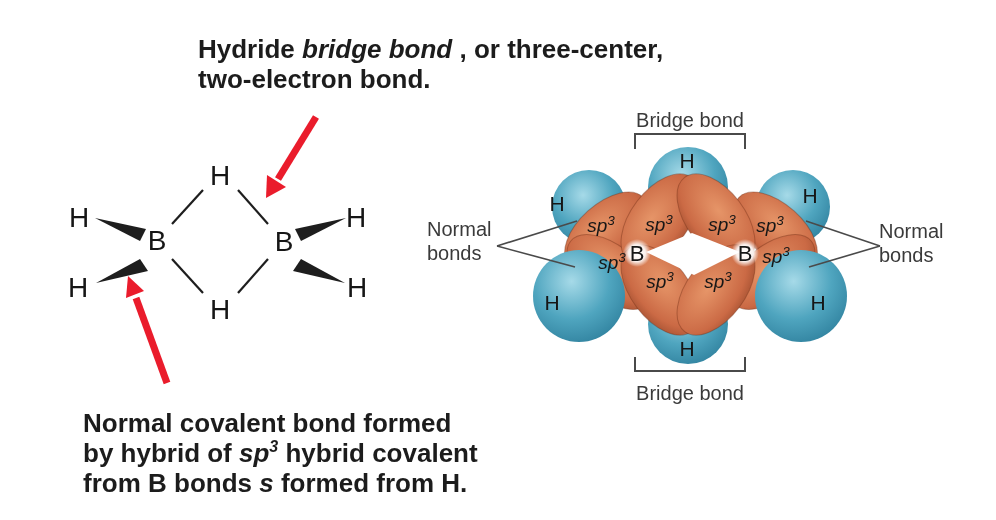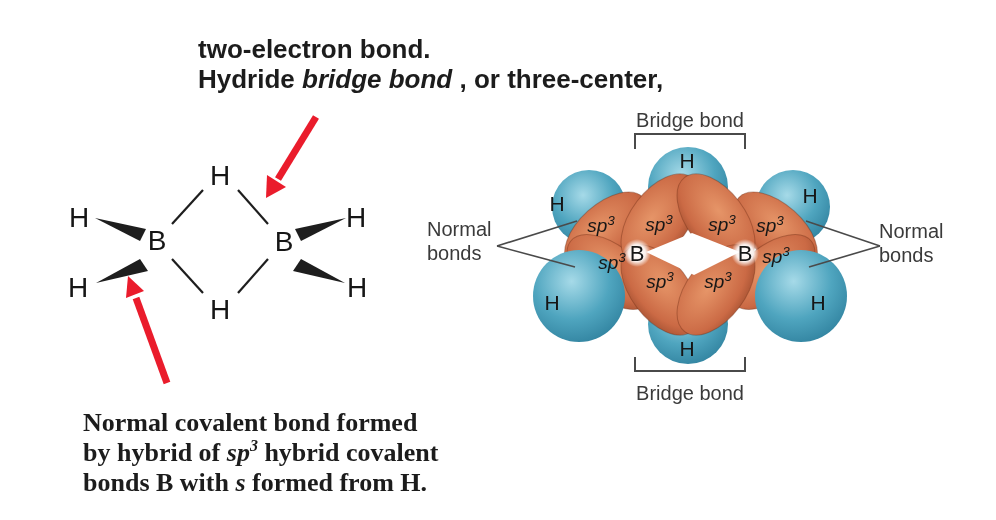--- a/index.html
+++ b/index.html
@@ -8,21 +8,21 @@
     font-family:"Liberation Sans", sans-serif;
   }
   #diagram-svg{position:absolute;left:0;top:0;width:996px;height:520px;}
   .note{
     position:absolute;color:#1c1c1c;font-weight:bold;font-size:26px;line-height:30px;
     letter-spacing:0px;white-space:nowrap;
   }
   .note .it{font-style:italic;}
   .note sup{font-size:16px;line-height:0;font-style:italic;}
   #note-top{left:198px;top:34px;}
-  #note-bottom{left:83px;top:408px;font-family:Liberation Serif, serif;}
+  #note-bottom{left:83px;top:408px;}
   .diagram-label{
     position:absolute;color:#3a3a3a;font-size:20px;line-height:24px;font-weight:normal;
   }
   #bridge-label-top{left:608px;top:108px;width:164px;text-align:center;}
   #bridge-label-bottom{left:608px;top:381px;width:164px;text-align:center;}
   #normal-bonds-left{left:427px;top:217px;width:78px;}
   #normal-bonds-right{left:879px;top:219px;width:78px;}
   svg text{font-family:"Liberation Sans", sans-serif;}
 </style>
 </head>
@@ -129,28 +129,28 @@
       <g stroke="#4a4a4a" stroke-width="1.6">
         <line x1="497" y1="246" x2="577" y2="221"></line>
         <line x1="497" y1="246" x2="575" y2="267"></line>
         <line x1="880" y1="246" x2="806" y2="221"></line>
         <line x1="880" y1="246" x2="809" y2="267"></line>
       </g>
     </g>
   </svg>
 
   <div class="note" id="note-top">
+    <div><span>Hydride </span><span class="it">bridge bond</span><span> , or three-center,</span></div>
     <div><span>two-electron bond.</span></div>
-    <div><span>Hydride </span><span class="it">bridge bond</span><span> , or three-center,</span></div>
   </div>
 
   <div class="note" id="note-bottom">
     <div><span>Normal covalent bond formed</span></div>
     <div><span>by hybrid of </span><span class="it">sp</span><sup>3</sup><span> hybrid covalent</span></div>
-    <div><span>bonds B with </span><span class="it">s</span><span> formed from H.</span></div>
+    <div><span>from B bonds </span><span class="it">s</span><span> formed from H.</span></div>
   </div>
 
   <div class="diagram-label" id="bridge-label-top">Bridge bond</div>
   <div class="diagram-label" id="bridge-label-bottom">Bridge bond</div>
   <div class="diagram-label" id="normal-bonds-left">Normal bonds</div>
   <div class="diagram-label" id="normal-bonds-right">Normal bonds</div>
 
 </div>
 
 </body></html>

